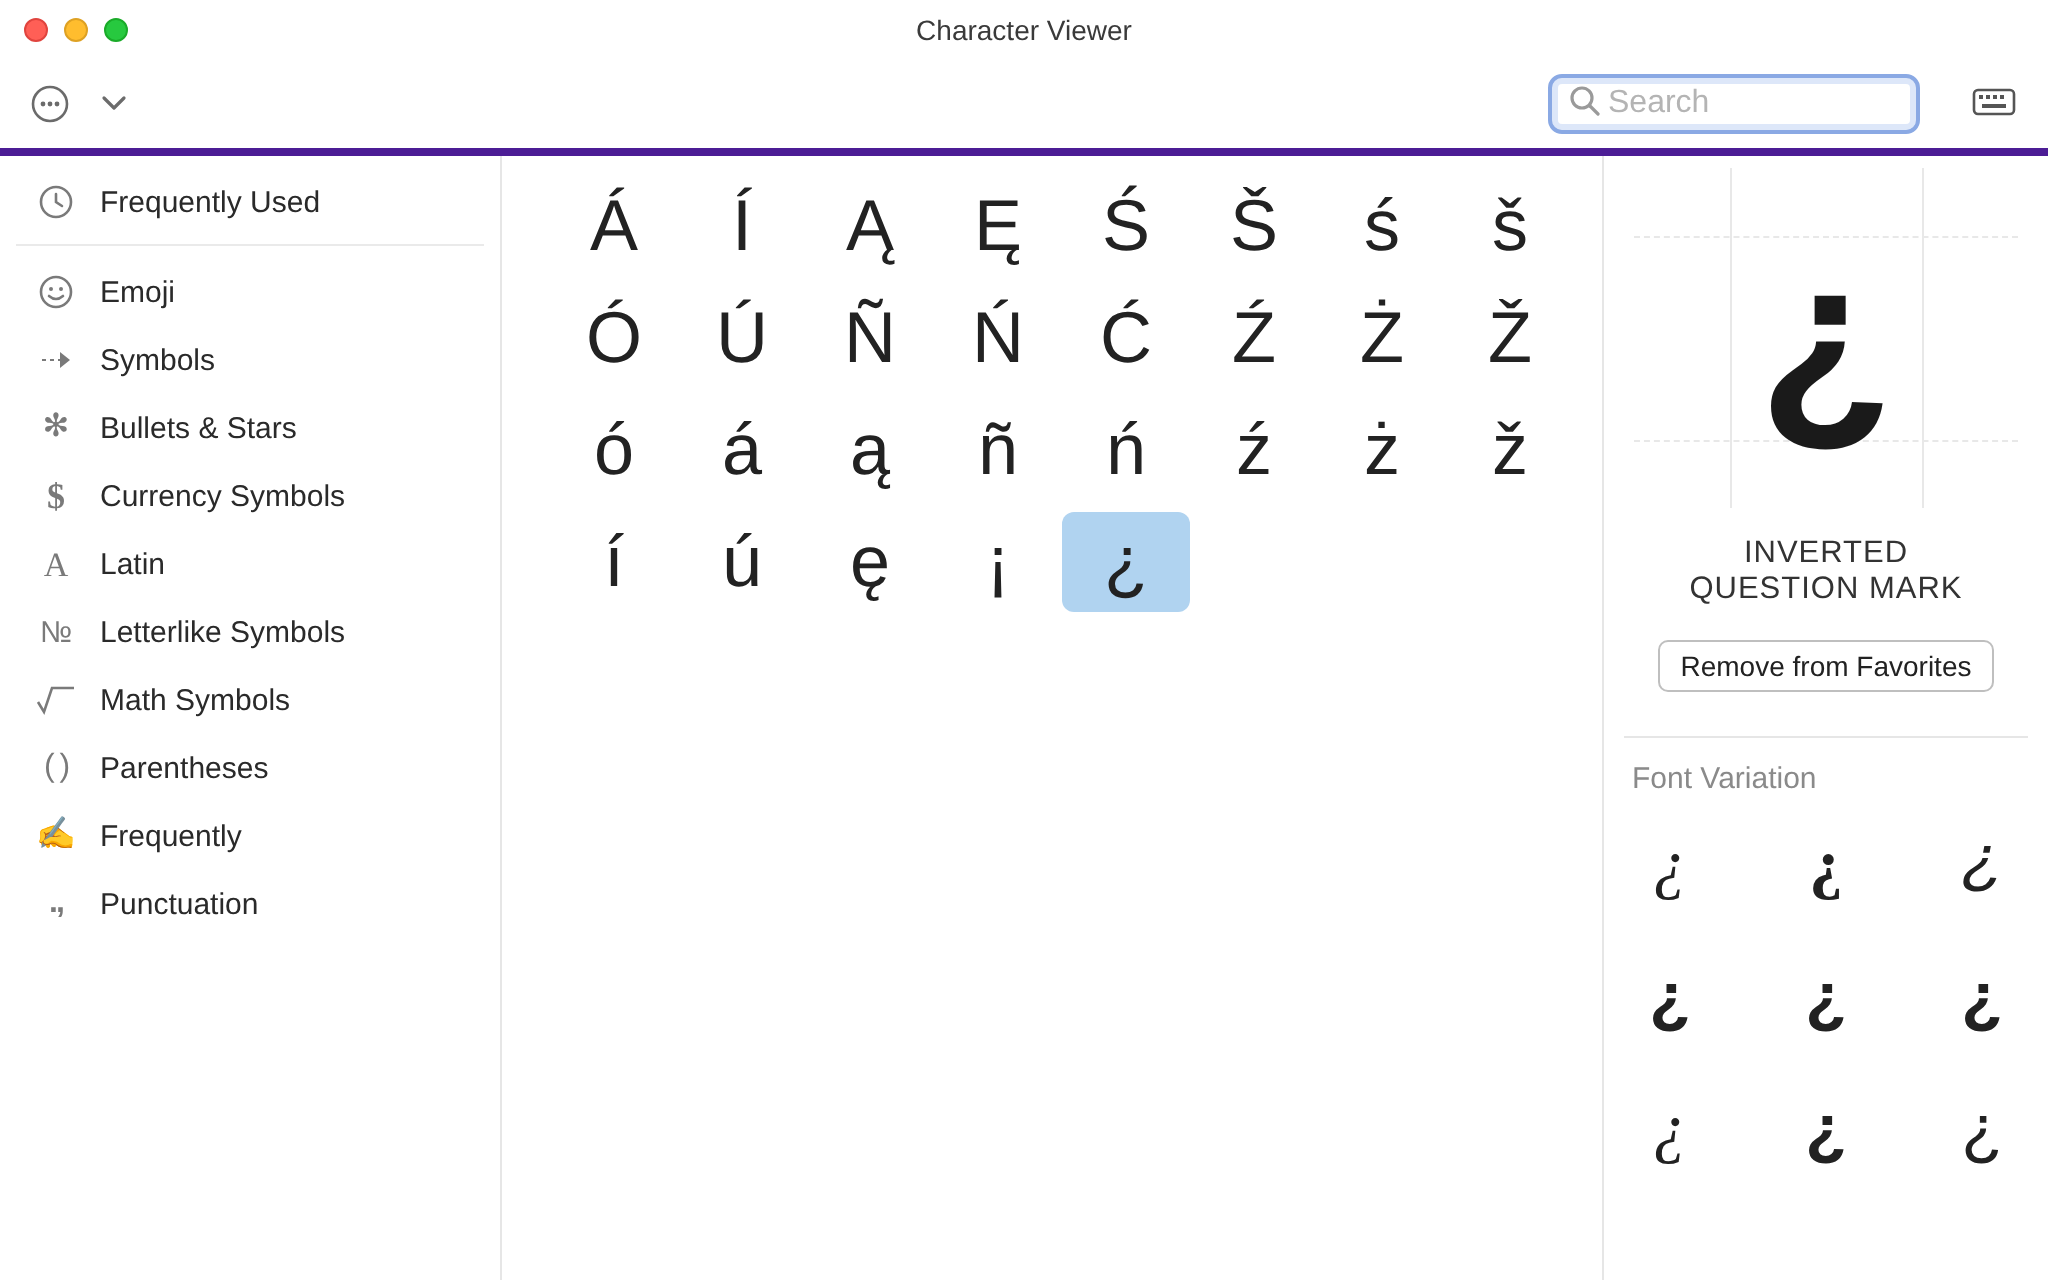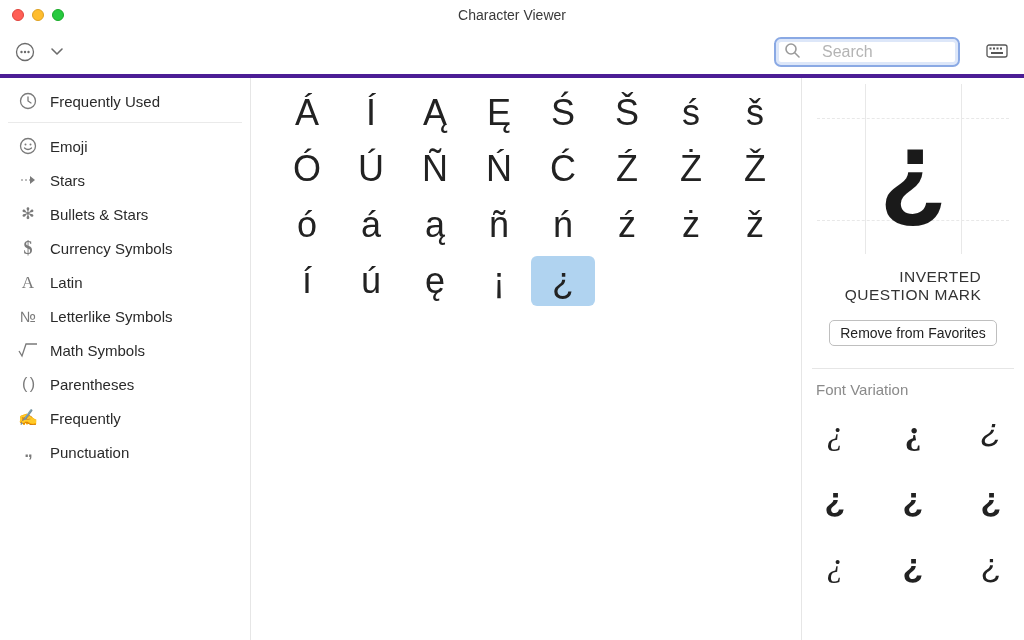--- a/index.html
+++ b/index.html
@@ -10,21 +10,21 @@
     .tl { width: 12px; height: 12px; border-radius: 50%; }
     .tl.red { background: #ff5f56; border: 0.5px solid #e0443e; }
     .tl.yellow { background: #ffbd2e; border: 0.5px solid #dea123; }
     .tl.green { background: #27c93f; border: 0.5px solid #1aab29; }
     .title { position: absolute; left: 0; right: 0; text-align: center; font-size: 14px; color: #3a3a3a; font-weight: 500; pointer-events:none;}
 
     .toolbar { height: 44px; display: flex; align-items: center; padding: 0 14px 0 14px; gap: 10px; }
     .toolbar-left { display: flex; align-items: center; gap: 10px; }
     .tool-icon { width: 22px; height: 22px; display:flex; align-items:center; justify-content:center; color:#6b6b6b; cursor:pointer;}
     .spacer { flex: 1; }
-    .search-wrap { display:flex; align-items:center; gap:22px; width: 186px; height: 30px; border: 2px solid #8aa9e4; border-radius: 7px; background:#fff; padding: 0 8px; box-shadow: 0 0 0 3px rgba(120,160,230,0.25) inset, 0 0 0 3px rgba(120,160,230,0); }
+    .search-wrap { display:flex; align-items:center; gap:4px; width: 186px; height: 30px; border: 2px solid #8aa9e4; border-radius: 7px; background:#fff; padding: 0 8px; box-shadow: 0 0 0 3px rgba(120,160,230,0.25) inset, 0 0 0 3px rgba(120,160,230,0); }
     .search-wrap .mag { color:#8a8a8a; }
     .search-input { border:none; outline:none; font-size:16px; color:#333; width:100%; background:transparent;}
     .search-input::placeholder{ color:#b4b4b4; }
     .keyboard-btn { width:26px; height:22px; display:flex; align-items:center; justify-content:center; color:#555; cursor:pointer; margin-left:14px;}
 
     .content { display:flex; height: calc(640px - 30px - 44px); border-top: 4px solid #4c1d95; }
 
     .sidebar { width: 251px; border-right: 1px solid #e6e6e6; padding: 6px 8px 0 8px; }
     .side-item { display:flex; align-items:center; gap:12px; height: 34px; padding: 0 10px; border-radius: 6px; font-size: 15px; color:#2a2a2a; cursor:pointer;}
     .side-item.selected { background:#dcdcdc; font-weight:500; }
@@ -39,21 +39,21 @@
 
     .detail { width: 223px; border-left:1px solid #e6e6e6; display:flex; flex-direction:column; align-items:center; padding: 0 10px; }
     .preview-frame { width:192px; height:170px; margin-top:6px; position:relative; display:flex; align-items:center; justify-content:center;}
     .preview-grid { position:absolute; inset:0; }
     .pg-line { position:absolute; background:#e8e8e8;}
     .pg-v1 { left:25%; top:0; bottom:0; width:1px;}
     .pg-v2 { left:75%; top:0; bottom:0; width:1px;}
     .pg-h1 { top:20%; left:0; right:0; height:1px; border-top:1px dashed #e8e8e8; background:none;}
     .pg-h2 { top:80%; left:0; right:0; height:1px; border-top:1px dashed #e8e8e8; background:none;}
     .preview-char { font-size: 110px; font-family: Arial, sans-serif; line-height:1; position:relative; font-weight:600; color:#1a1a1a; }
-    .char-name { text-align:right; font-size:15.5px; letter-spacing:0.5px; color:#333; margin-top: 14px; font-weight:400;}
+    .char-name { text-align:center; font-size:15.5px; letter-spacing:0.5px; color:#333; margin-top: 14px; font-weight:400;}
     .remove-btn { margin-top:16px; border:1px solid #bfbfbf; border-radius:5px; background:#fff; font-size:14px; padding: 4px 10px; cursor:pointer; color:#222;}
     .section-break { width:100%; height:1px; background:#e6e6e6; margin-top:22px;}
     .variation-label { align-self:flex-start; font-size:15px; color:#8a8a8a; margin: 12px 0 8px 4px; font-weight:500;}
     .var-grid { display:grid; grid-template-columns: repeat(3, 60px); gap: 16px 18px; padding: 2px 2px; justify-content:center;}
     .var-cell { width:60px; height:50px; display:flex; align-items:center; justify-content:center; font-size:34px; cursor:pointer;}
     .vf0 { font-family: "Apple Chancery", "Brush Script MT", cursive; font-style:italic; font-weight:400;}
     .vf1 { font-family: Georgia, "Times New Roman", serif; font-weight:700;}
     .vf2 { font-family: "Courier New", monospace; font-style:italic; font-weight:300;}
     .vf3 { font-family: "Arial Black", Arial, sans-serif; font-weight:900;}
     .vf4 { font-family: Impact, Arial, sans-serif; font-weight:900;}
@@ -136,21 +136,21 @@
       </span>
       <span>Emoji</span>
     </div>
     <div class="side-item">
       <span class="icon">
         <svg width="18" height="18" viewBox="0 0 18 18">
             <line x1="2" y1="9" x2="14" y2="9" stroke="#7a7a7a" stroke-width="1" stroke-dasharray="2 2"></line>
             <path d="M11 5 L16 9 L11 13 Z" fill="#7a7a7a"></path>
           </svg>
       </span>
-      <span>Stars</span>
+      <span>Symbols</span>
     </div>
     <div class="side-item">
       <span class="icon">✻</span>
       <span>Bullets &amp; Stars</span>
     </div>
     <div class="side-item">
       <span class="icon" style="font-family:Georgia,serif;font-weight:bold;font-size:18px;">$</span>
       <span>Currency Symbols</span>
     </div>
     <div class="side-item">

